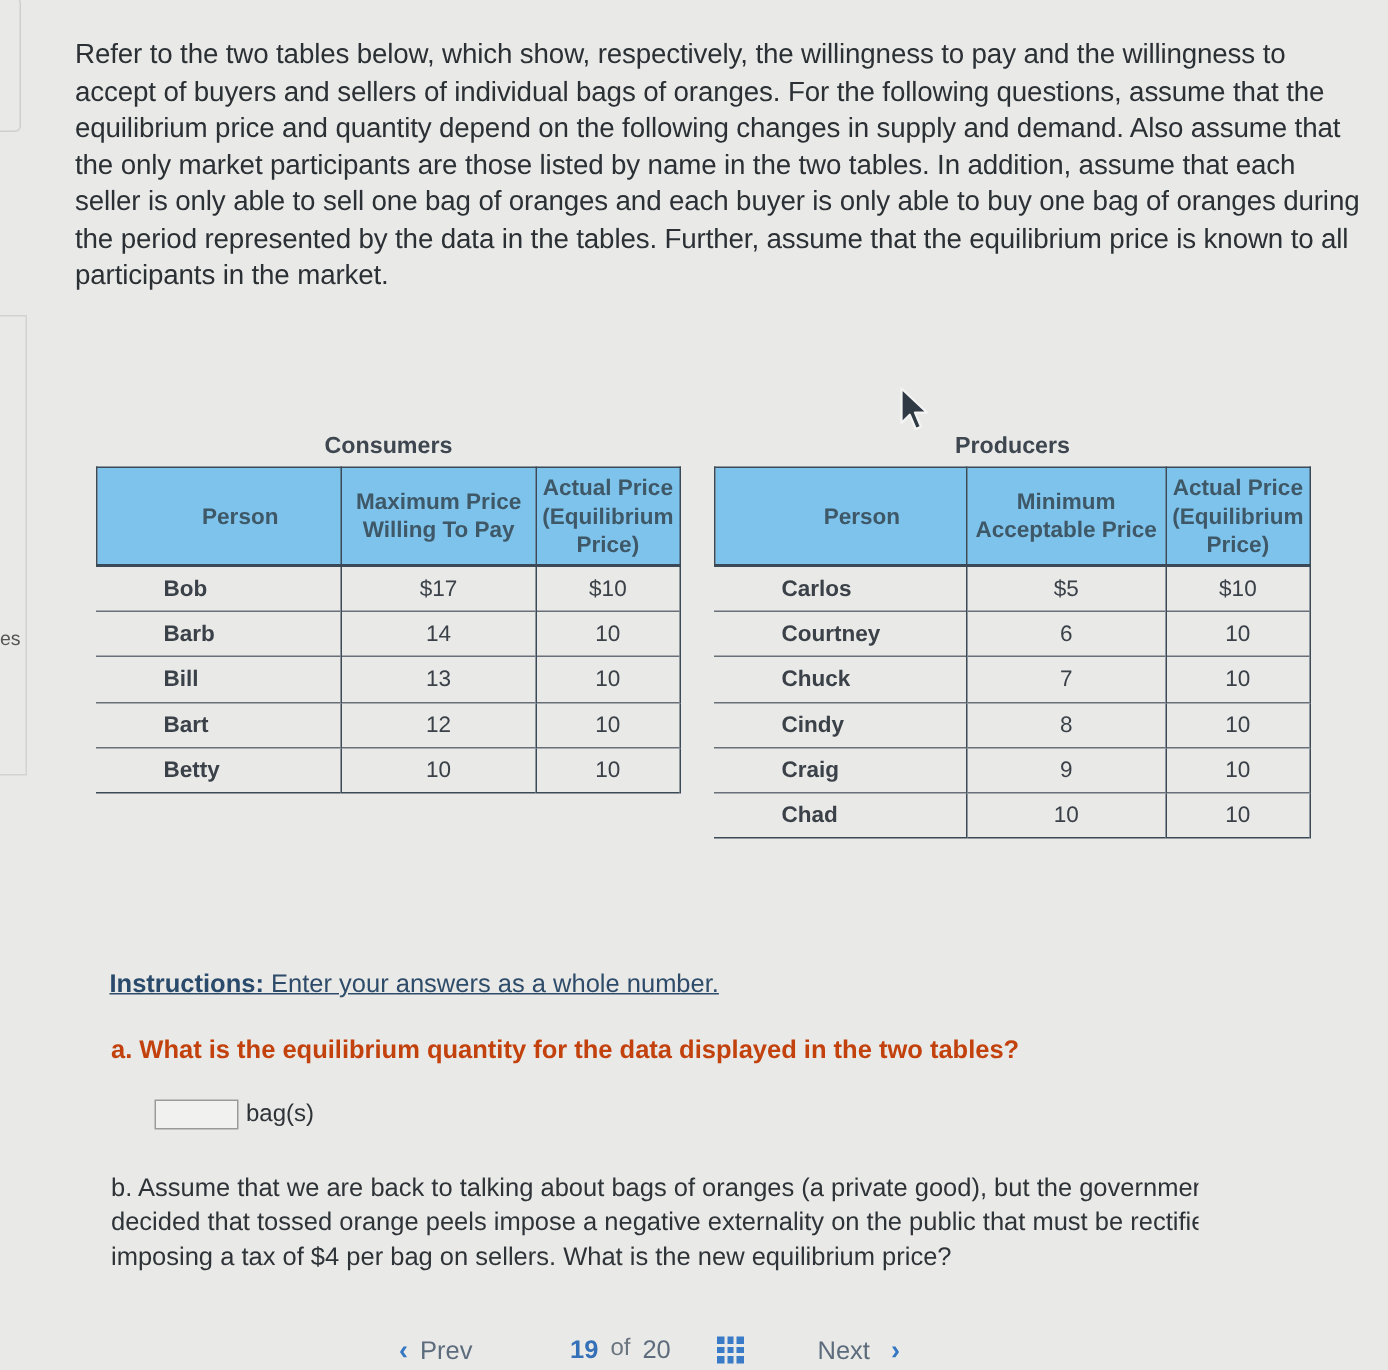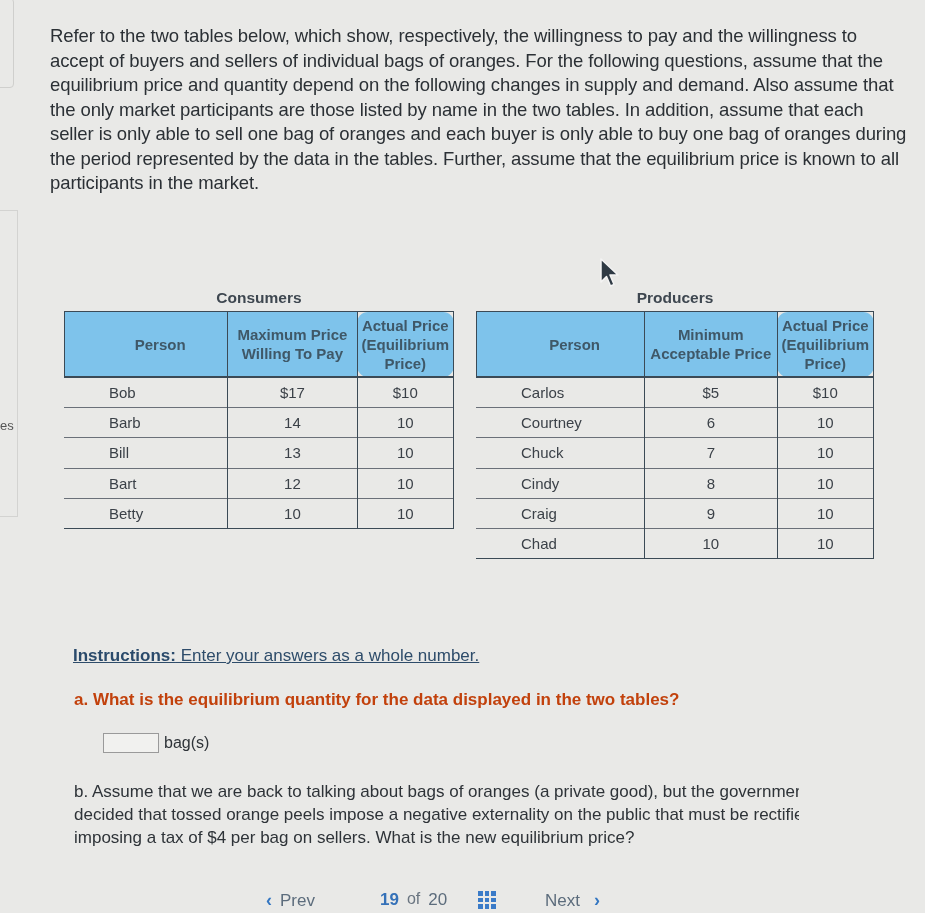--- a/index.html
+++ b/index.html
@@ -67,34 +67,34 @@
       color: #3f5868;
       font-weight: bold;
       font-size: 15px;
       line-height: 19px;
       height: 64px;
       padding: 0 4px;
       border-right: 1.5px solid #3b4a56;
       border-top: 1.5px solid #3b4a56;
       text-align: center;
     }
-    th:last-child { border-right: none; border-radius: 11px; }
+    th:last-child { border-right: none; }
     table { border-bottom: 1.5px solid #3b4a56; border-left: 1px solid #e9e9e7; }
     th:first-child { border-left: 1.5px solid #3b4a56; padding-left: 32px; }
     th:last-child { border-right: 1.5px solid #3b4a56; }
     td {
       height: 29.2px;
       border-top: 1.5px solid #6a7079;
       border-right: 1.5px solid #3b4a56;
       text-align: center;
       color: #3b4148;
       font-size: 15px;
       padding: 0;
     }
-    td.name { text-align: left; padding-left: 44px; }
+    td.name { text-align: left; padding-left: 44px; font-weight: bold; }
     .producers td.name { padding-left: 44px; }
     tr td:last-child { border-right: 1.5px solid #3b4a56; }
     thead tr { border-bottom: 2px solid #3b4a56; }
     .col1 { width: 132px; }
     .col2 { width: 124px; }
 
     .cursor {
       position: absolute;
       left: 599px; top: 258px;
       width: 24px; height: 30px;

